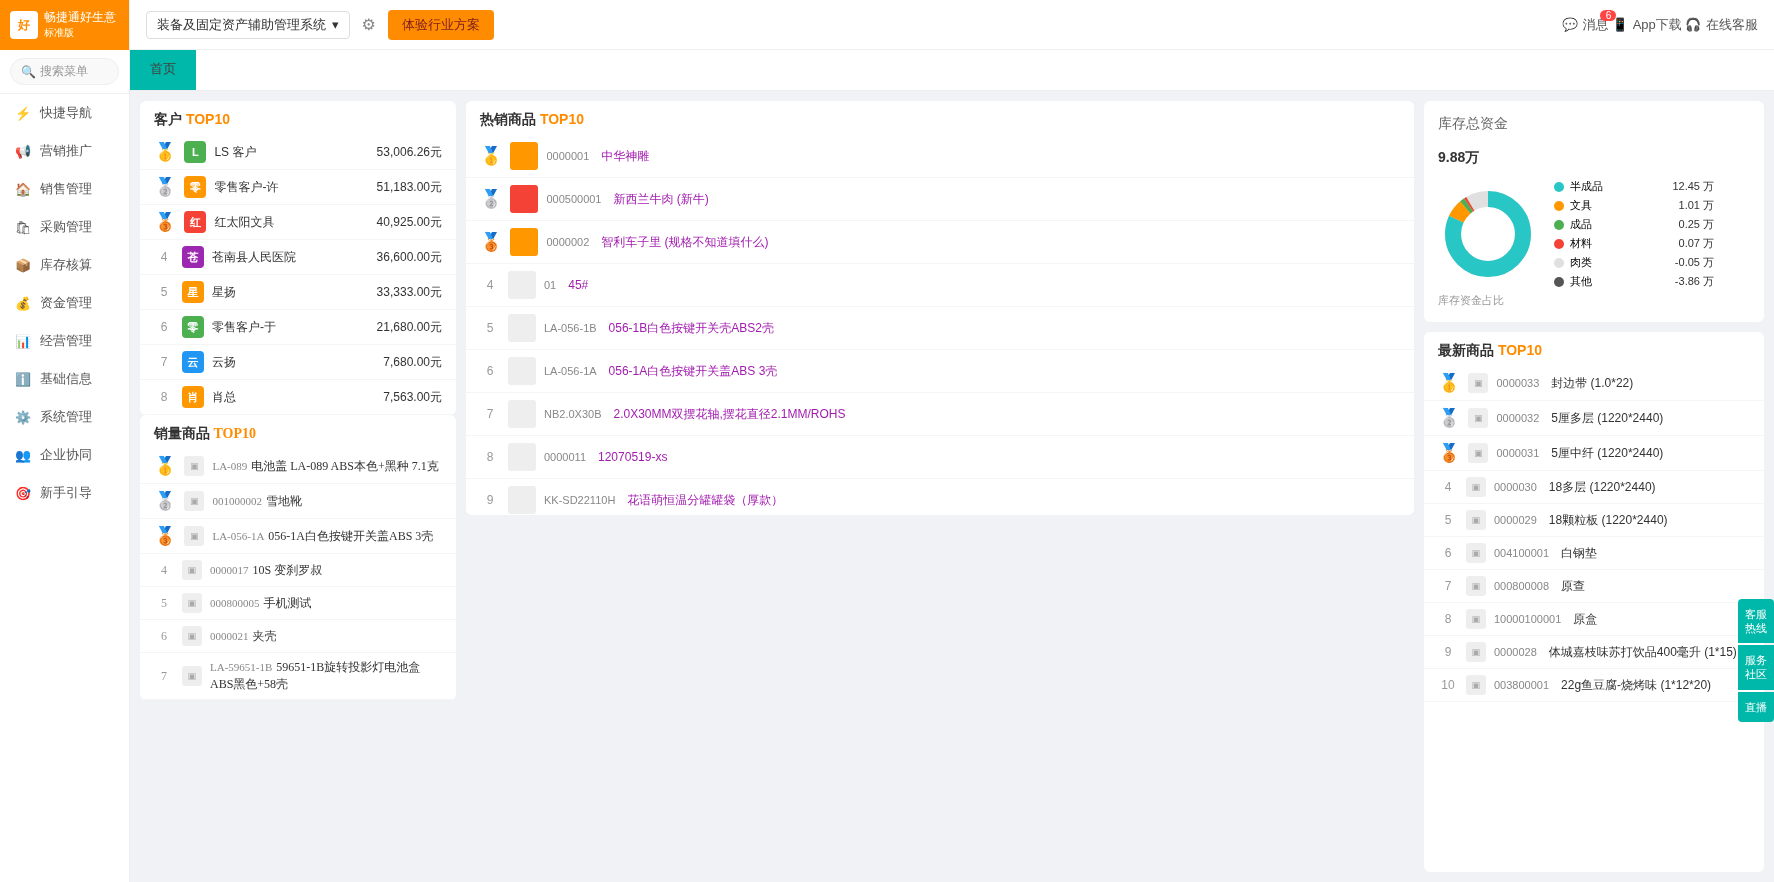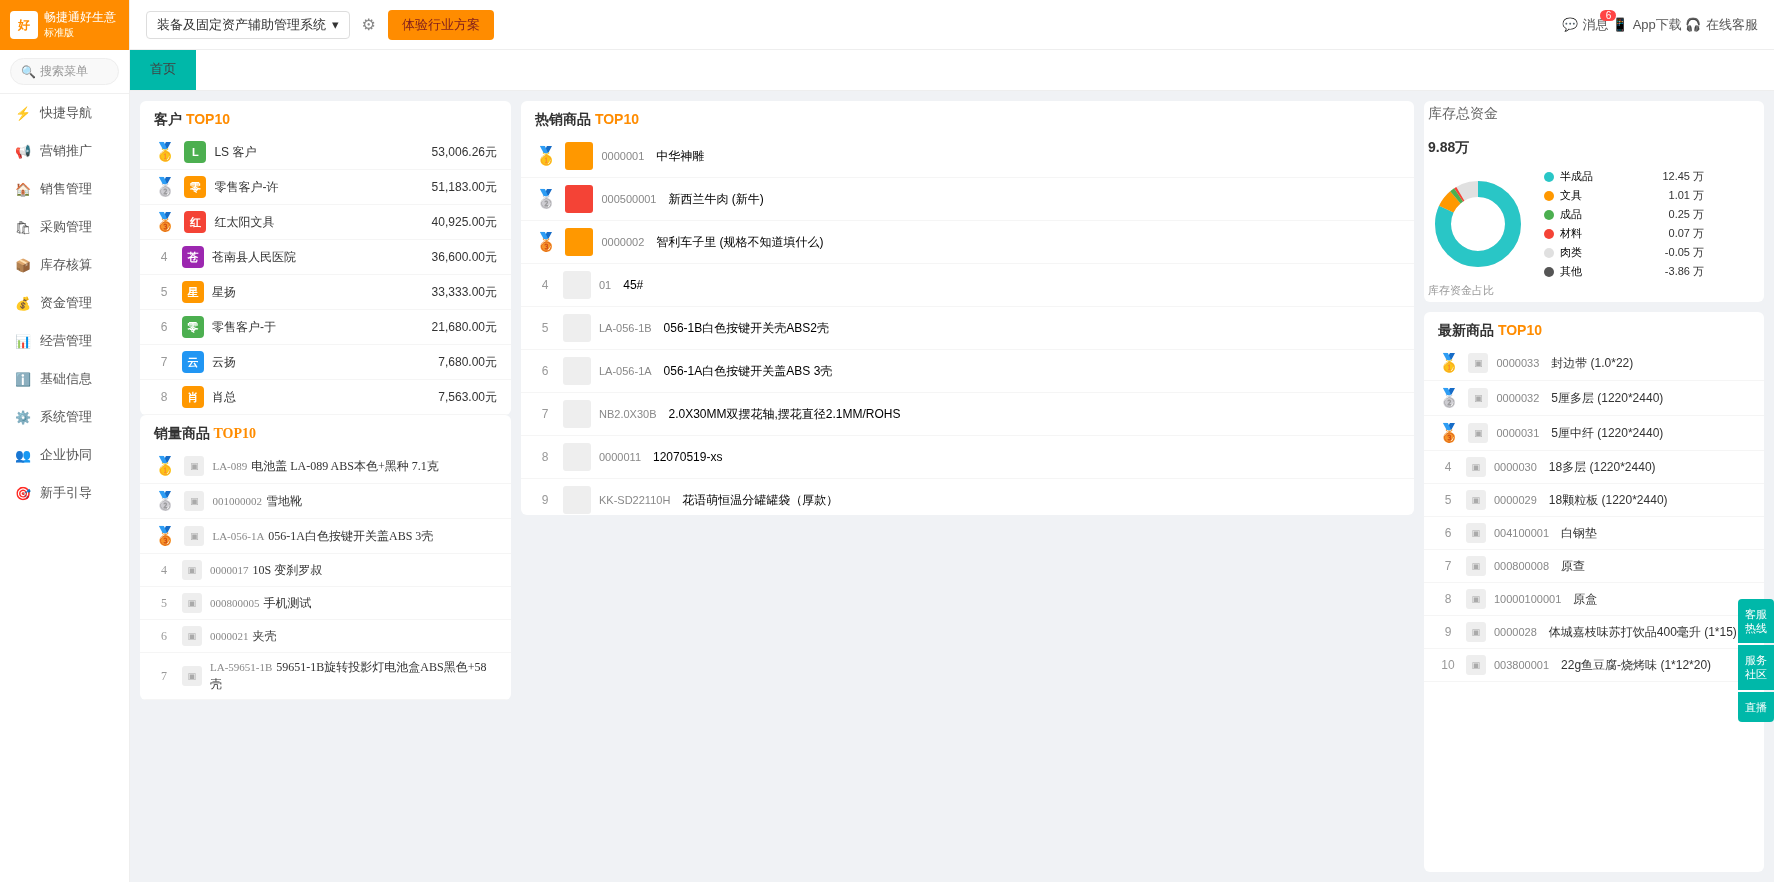--- a/index.html
+++ b/index.html
@@ -85,40 +85,40 @@
 
     
     .middle-col { display: flex; flex-direction: column; gap: 10px; flex: 1; min-width: 0; }
     
     
     .right-col { width: 340px; display: flex; flex-direction: column; gap: 10px; flex-shrink: 0; }
 
     .panel { background: #fff; border-radius: 6px; overflow: hidden; }
 
     
-    .left-col { width: 371px; flex-shrink: 0; }
+    .left-col { width: 316px; flex-shrink: 0; }
 
     .panel-title { font-size: 14px; font-weight: bold; color: #333; padding: 10px 14px 6px; }
     .panel-title span { color: #ff8c00; }
     .top10-row {
       display: flex; align-items: center; padding: 6px 14px; border-bottom: 1px solid #f5f5f5; gap: 8px;
     }
     .rank-num { width: 20px; font-size: 12px; color: #999; text-align: center; }
     .rank-icon { width: 22px; height: 22px; border-radius: 4px; display: flex; align-items: center; justify-content: center; font-size: 11px; color: #fff; font-weight: bold; flex-shrink: 0; }
     .name { flex: 1; font-size: 12px; color: #333; }
     .amount { font-size: 12px; color: #333; font-weight: 500; }
     .hot-row { display: flex; align-items: center; padding: 7px 14px; border-bottom: 1px solid #f5f5f5; gap: 8px; }
     .prod-img { width: 28px; height: 28px; background: #eee; border-radius: 3px; flex-shrink: 0; display: flex; align-items: center; justify-content: center; }
     .prod-img.orange { background: #ff9800; }
     .prod-img.red { background: #f44336; }
     .prod-code { font-size: 11px; color: #888; margin-right: 4px; }
-    .prod-name { font-size: 12px; color: #000000; }
-
-    
-    .inventory-panel { background: #fff; border-radius: 6px; padding: 4px; }
+    .prod-name { font-size: 12px; color: #a21caf; }
+
+    
+    .inventory-panel { background: #fff; border-radius: 6px; padding: 14px; }
     .inventory-title { font-size: 14px; color: #666; margin-bottom: 4px; }
     .inventory-amount { font-size: 28px; font-weight: bold; color: #333; }
     .inventory-amount span { font-size: 14px; }
 
     .donut-area { display: flex; gap: 16px; align-items: center; margin-top: 10px; }
     .donut-svg { flex-shrink: 0; }
     .legend { display: flex; flex-direction: column; gap: 4px; font-size: 11px; }
     .legend-item { display: flex; align-items: center; gap: 6px; justify-content: space-between; min-width: 160px; }
     .legend-dot { width: 10px; height: 10px; border-radius: 50%; flex-shrink: 0; }
     .legend-label { flex: 1; }

